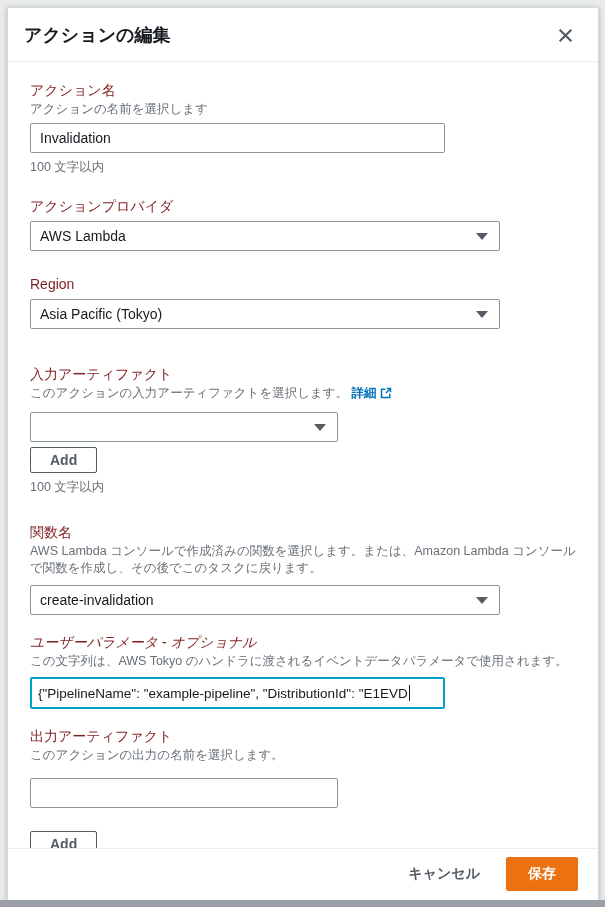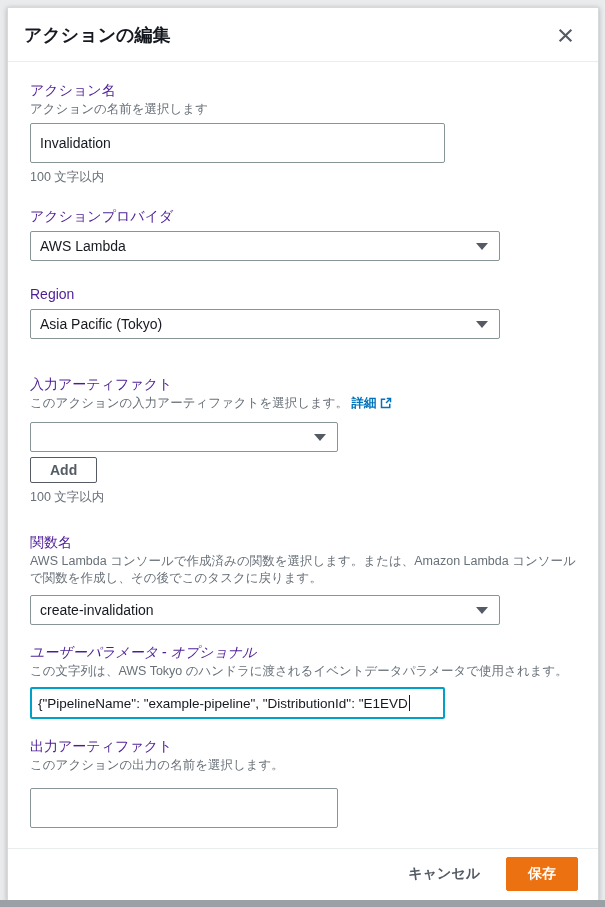--- a/index.html
+++ b/index.html
@@ -35,30 +35,30 @@
     background: none; border: none; cursor: pointer;
     color: #545b64; padding: 2px 4px; line-height: 1;
   }
   .close-btn svg { display: block; }
   .modal-body {
     flex: 1 1 auto; overflow: hidden;
     padding: 18px 20px 0 22px;
   }
   .field-group { margin-bottom: 20px; }
   .field-label {
-    font-size: 14px; color: #4c1d95; line-height: 20px;
+    font-size: 14px; color: #7f1d1d; line-height: 20px;
   }
   .field-desc {
     font-size: 12.5px; color: #687078; line-height: 17px; margin-top: 1px;
   }
   .field-constraint {
     font-size: 12.5px; color: #687078; line-height: 17px; margin-top: 6px;
   }
   .text-input {
-    display: block; width: 415px; height: 40px; margin-top: 5px;
+    display: block; width: 415px; height: 30px; margin-top: 5px;
     border: 1px solid #879596; border-radius: 2px;
     padding: 0 9px; font-size: 14px; color: #16191f;
     font-family: "Liberation Sans", "DejaVu Sans", sans-serif;
     background: #fff; outline: none;
   }
   .text-input.narrow { width: 308px; }
   .select-box {
     width: 470px; height: 30px; margin-top: 5px;
     border: 1px solid #879596; border-radius: 2px;
     background: #fff; position: relative; cursor: pointer;

